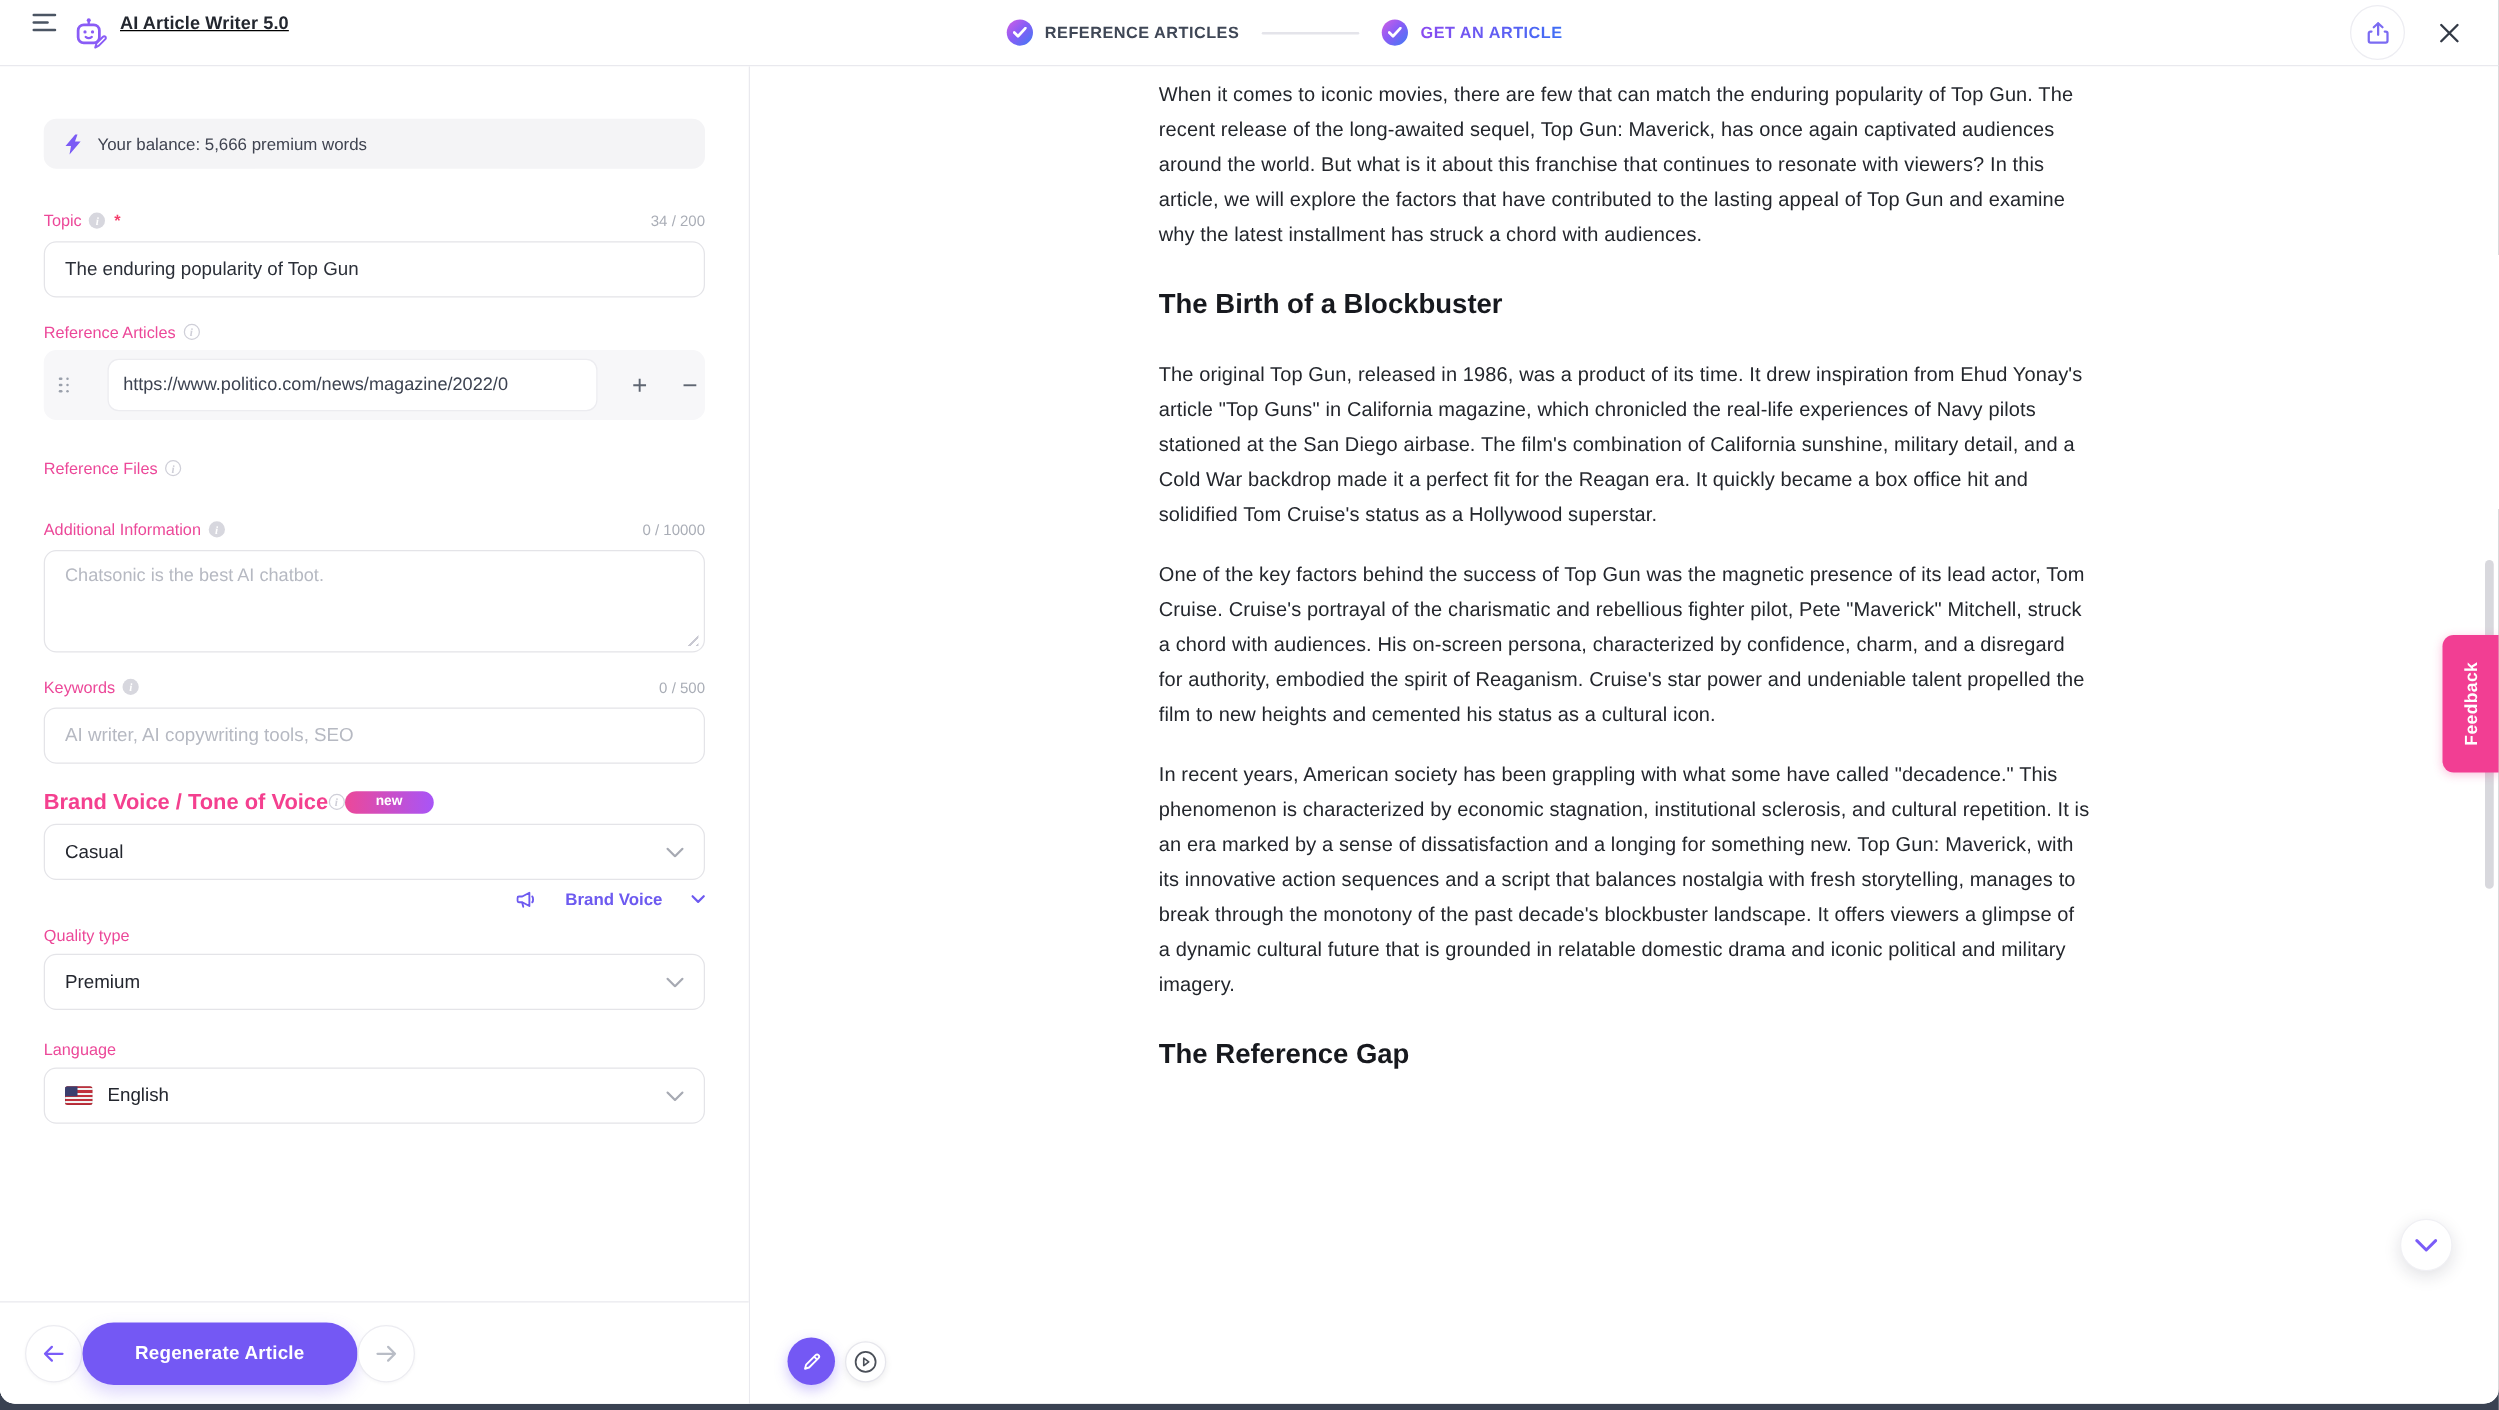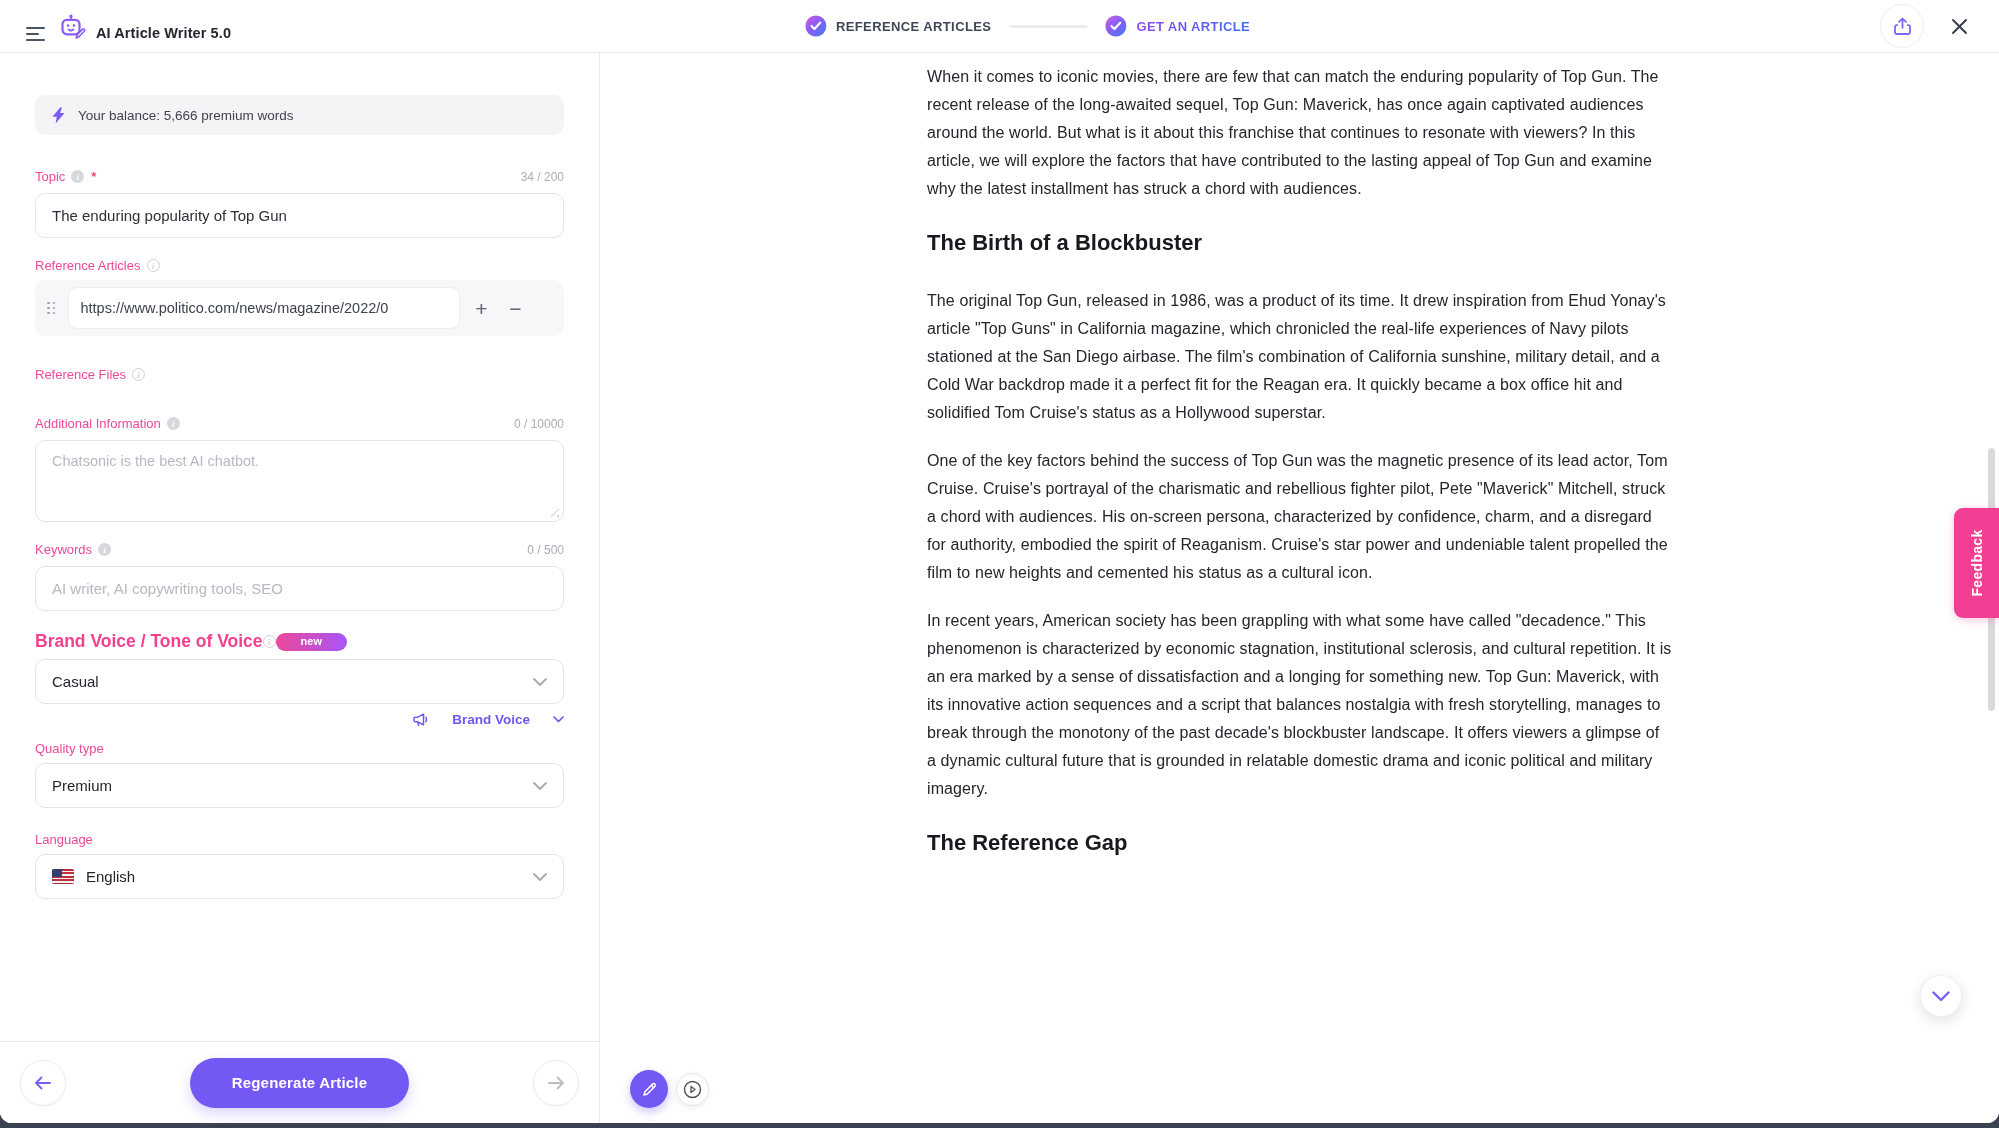--- a/index.html
+++ b/index.html
@@ -14,21 +14,21 @@
     position:absolute; left:0; top:0; width:1999px; height:1123px;
     background:#ffffff; border-radius:0 0 12px 12px; overflow:hidden;
     display:flex; flex-direction:column;
   }
   
   .header {
     height:53px; flex:0 0 53px; border-bottom:1px solid #e9e9ee;
     display:flex; align-items:center; position:relative;
     padding:0 29px 0 26px; background:#fff; z-index:5;
   }
-  .header-left { display:flex; align-items:flex-end; gap:10px; }
+  .header-left { display:flex; align-items:flex-start; gap:10px;text-decoration:underline; }
   .hamburger { width:20px; height:14px; display:flex; flex-direction:column; justify-content:space-between; cursor:pointer; border:none; background:none; }
   .hamburger span { height:2px; background:#4b5563; border-radius:2px; display:block; }
   .hamburger span:nth-child(1){ width:19px; }
   .hamburger span:nth-child(2){ width:13px; }
   .hamburger span:nth-child(3){ width:19px; }
   .app-title { font-size:14.5px; font-weight:700; color:#23272f; letter-spacing:.1px; }
   .stepper {
     position:absolute; left:calc(50% + 28px); top:50%; transform:translate(-50%,-50%);
     display:flex; align-items:center; white-space:nowrap;
   }
@@ -74,21 +74,21 @@
   }
   .info-dot.outline { background:#fff; border:1.2px solid #cfcfd8; color:#cfcfd8; }
   .text-input {
     margin-top:9px; width:100%; height:45px; border:1px solid #e4e4e8; border-radius:10px;
     padding:0 16px; font-size:15px; color:#2b2f38; outline:none; background:#fff;
     font-family:inherit;
   }
   .text-input::placeholder, .textarea::placeholder { color:#b6b9c2; }
   .ref-row {
     margin-top:7px; background:#f7f7f9; border-radius:10px; height:56px;
-    display:flex; align-items:center; padding:0 14px 0 10px; gap:10px;
+    display:flex; align-items:center; padding:0 14px 0 10px; gap:28px;
   }
   .drag-handle { display:grid; grid-template-columns:3px 3px; gap:2.5px; cursor:grab; padding:4px 2px; }
   .drag-handle i { width:2.6px; height:2.6px; border-radius:50%; background:#9aa0ab; display:block; }
   .ref-input {
     flex:0 0 392px; width:392px; height:42px; background:#fff; border:1px solid #ececf0; border-radius:9px;
     padding:0 12px; font-size:14.5px; color:#3c4250; outline:none; white-space:nowrap; overflow:hidden;
     font-family:inherit;
   }
   .row-btn { border:none; background:none; font-size:21px; color:#5f6672; cursor:pointer; width:24px; line-height:1; font-weight:400; }
   .textarea {
@@ -117,21 +117,21 @@
     margin-top:8px; display:flex; align-items:center; gap:23px; justify-content:flex-end;
     color:#6d5af0; font-size:13.5px; font-weight:700; cursor:pointer;
   }
   .flag { width:22px; height:15px; border-radius:2px; position:relative; overflow:hidden; flex:0 0 auto;
     background:repeating-linear-gradient(180deg,#c0303c 0 1.7px,#f3f3f3 1.7px 3.4px);
     box-shadow:inset 0 0 0 .5px rgba(0,0,0,.18); }
   .flag::after { content:""; position:absolute; left:0; top:0; width:10px; height:8px; background:#3a3e6e; }
 
   .sidebar-footer {
     flex:0 0 82px; border-top:1px solid #e9e9ee; display:flex; align-items:center;
-    justify-content:space-between; padding:0 20px; background:#fff;
+    padding:0 20px; background:#fff;
   }
   .circle-btn {
     width:46px; height:46px; border-radius:50%; background:#fff; border:1px solid #ececf1;
     display:flex; align-items:center; justify-content:center; cursor:pointer;
     box-shadow:0 1px 3px rgba(20,20,40,.04);
   }
   .regenerate-btn {
     height:50px; padding:0 42px; border:none; border-radius:26px; background:#7458f4; color:#fff;
     font-size:15px; font-weight:700; cursor:pointer; font-family:inherit; letter-spacing:.2px;
     box-shadow:0 6px 14px rgba(116,88,244,.25);

